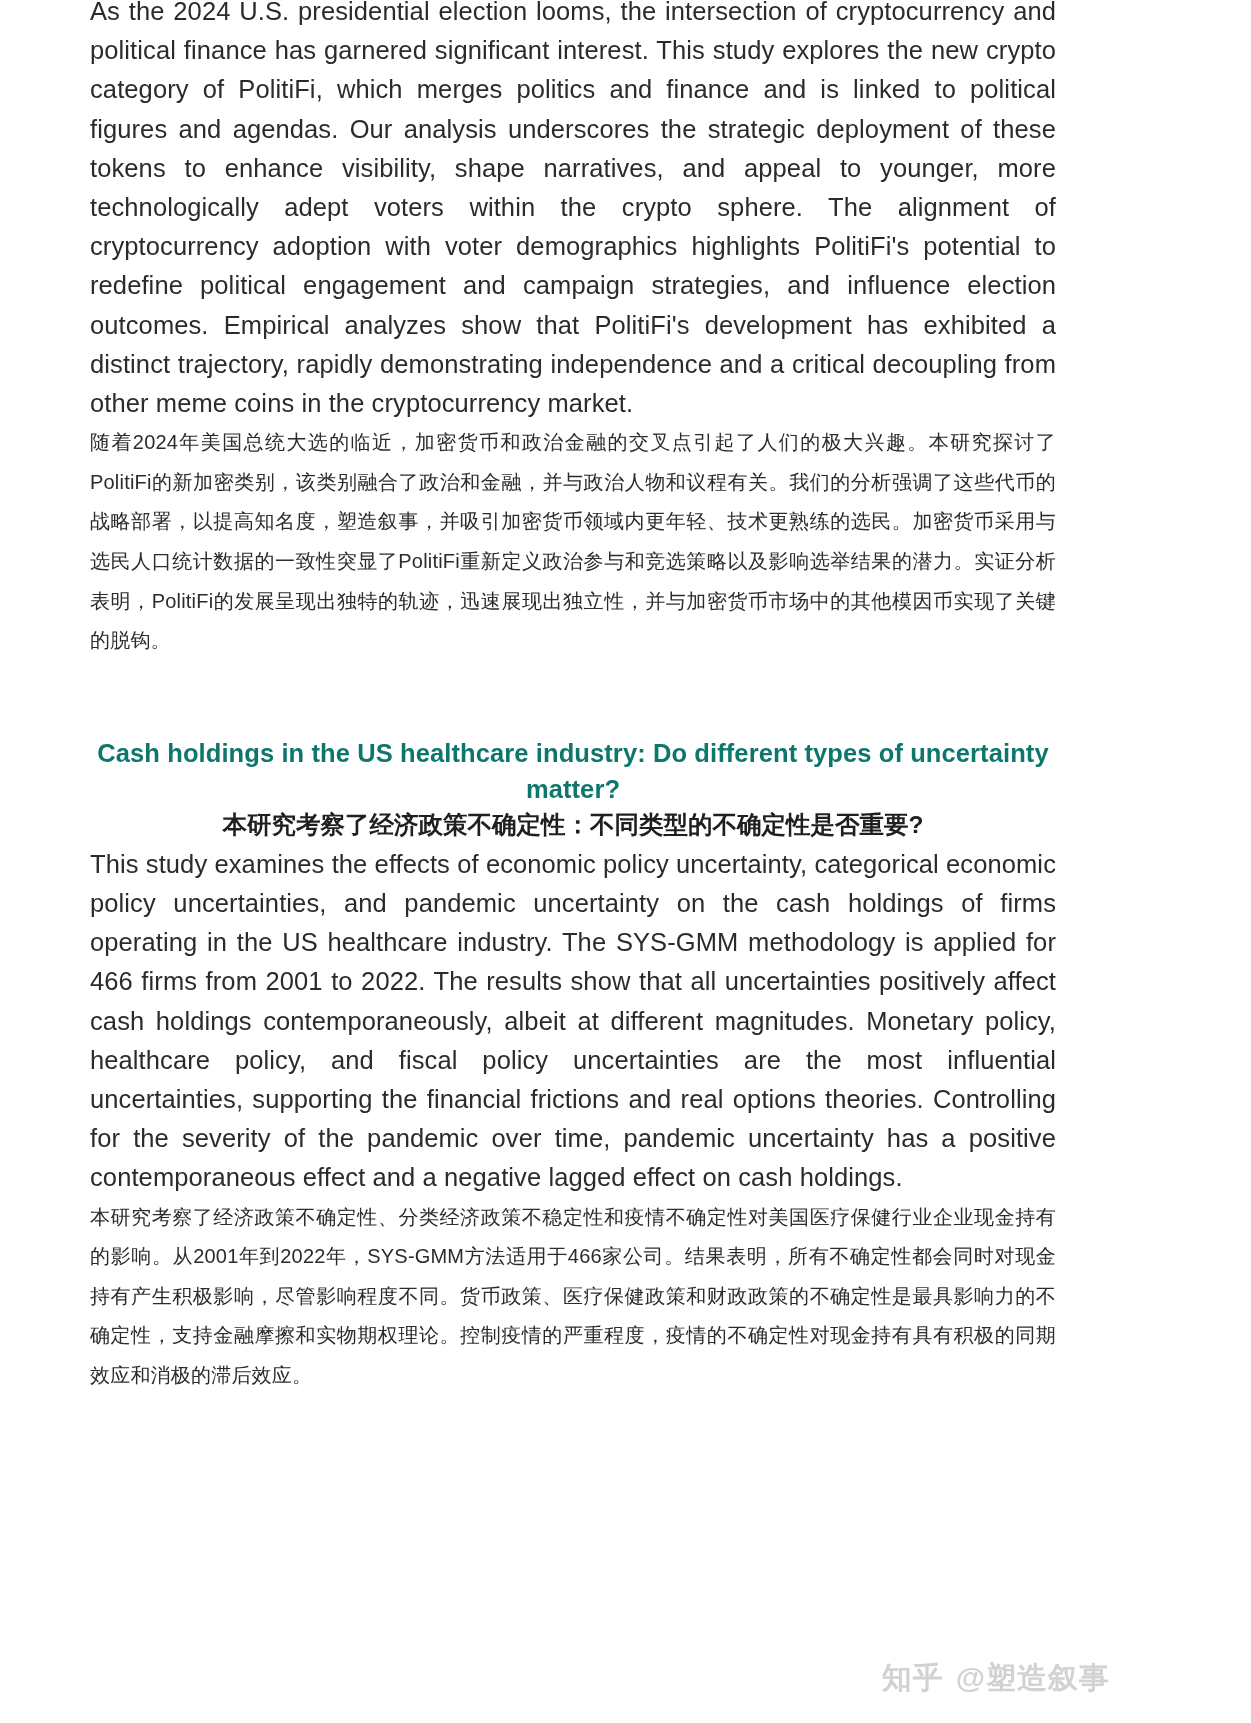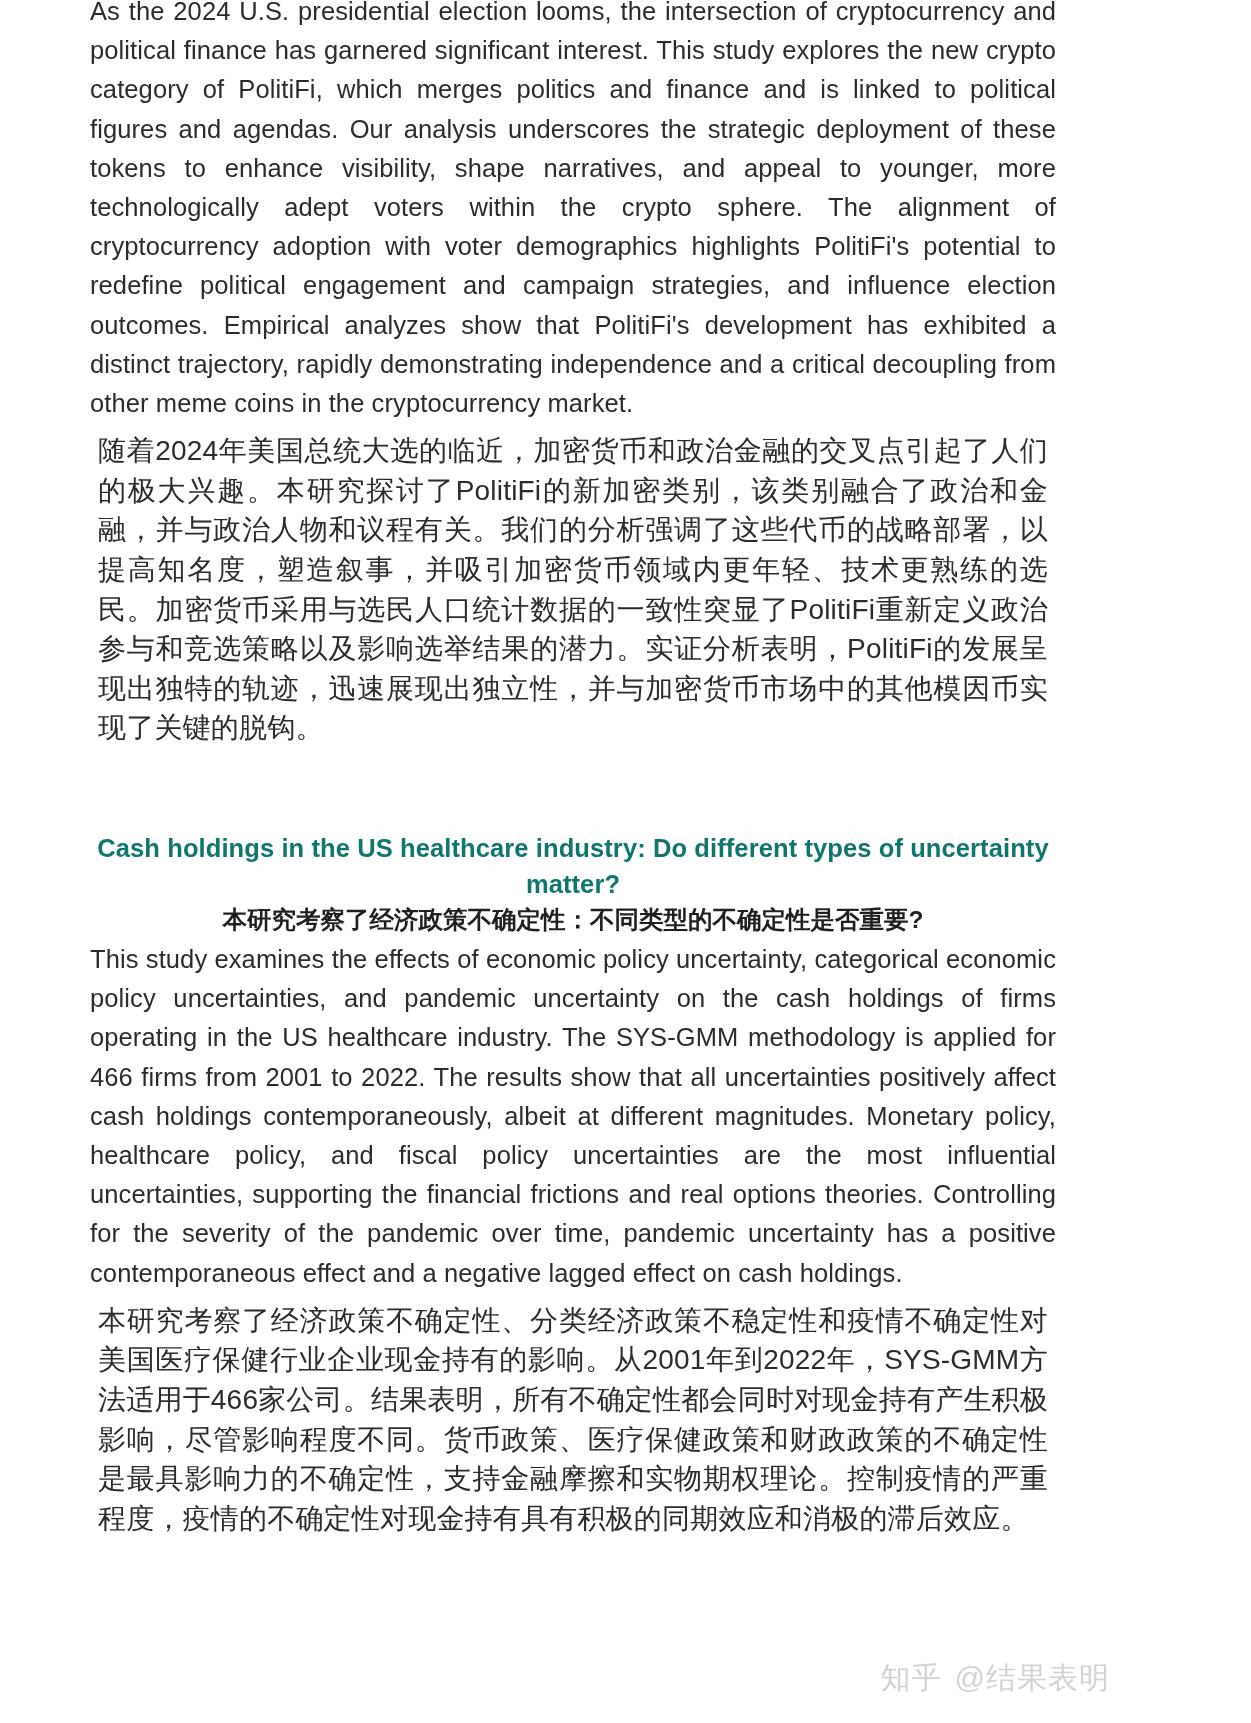--- a/index.html
+++ b/index.html
@@ -42,26 +42,26 @@
     font-weight: 400;
     margin: 0;
     letter-spacing: 0.1px;
   }
   .abs-en.first-clipped {
     
   }
 
   
   .abs-zh {
-    font-size: 28px;
+    font-size: 20px;
     line-height: 39.6px;
     text-align: justify;
     color: #2b2b2b;
     font-weight: 400;
-    margin: 8px;
+    margin: 0;
     letter-spacing: 0.2px;
   }
 
   .gap-lg { height: 74px; }
 
   
   .title-en {
     font-size: 25.5px;
     line-height: 36px;
     font-weight: 700;
@@ -82,21 +82,21 @@
   
   .watermark {
     position: absolute;
     right: 32px;
     bottom: 24px;
     display: flex;
     align-items: center;
     gap: 12px;
     color: #d2d2d2;
     font-size: 30px;
-    font-weight: 400;
+    font-weight: 700;
     letter-spacing: 1px;
     user-select: none;
   }
   .watermark .wm-logo { color: #d2d2d2; }
   .watermark .wm-handle { color: #d2d2d2; }
 </style>
 </head>
 <body>
 
 <div class="page">
@@ -113,15 +113,15 @@
     <h3 class="title-zh">本研究考察了经济政策不确定性：不同类型的不确定性是否重要?</h3>
 
     <p class="abs-en">This study examines the effects of economic policy uncertainty, categorical economic policy uncertainties, and pandemic uncertainty on the cash holdings of firms operating in the US healthcare industry. The SYS-GMM methodology is applied for 466 firms from 2001 to 2022. The results show that all uncertainties positively affect cash holdings contemporaneously, albeit at different magnitudes. Monetary policy, healthcare policy, and fiscal policy uncertainties are the most influential uncertainties, supporting the financial frictions and real options theories. Controlling for the severity of the pandemic over time, pandemic uncertainty has a positive contemporaneous effect and a negative lagged effect on cash holdings.</p>
 
     <p class="abs-zh">本研究考察了经济政策不确定性、分类经济政策不稳定性和疫情不确定性对美国医疗保健行业企业现金持有的影响。从2001年到2022年，SYS-GMM方法适用于466家公司。结果表明，所有不确定性都会同时对现金持有产生积极影响，尽管影响程度不同。货币政策、医疗保健政策和财政政策的不确定性是最具影响力的不确定性，支持金融摩擦和实物期权理论。控制疫情的严重程度，疫情的不确定性对现金持有具有积极的同期效应和消极的滞后效应。</p>
 
   </div>
 
   <div class="watermark">
     <span class="wm-logo">知乎</span>
-    <span class="wm-handle">@结果表明</span>
+    <span class="wm-handle">@塑造叙事</span>
   </div>
 </div>
 
 </body></html>

